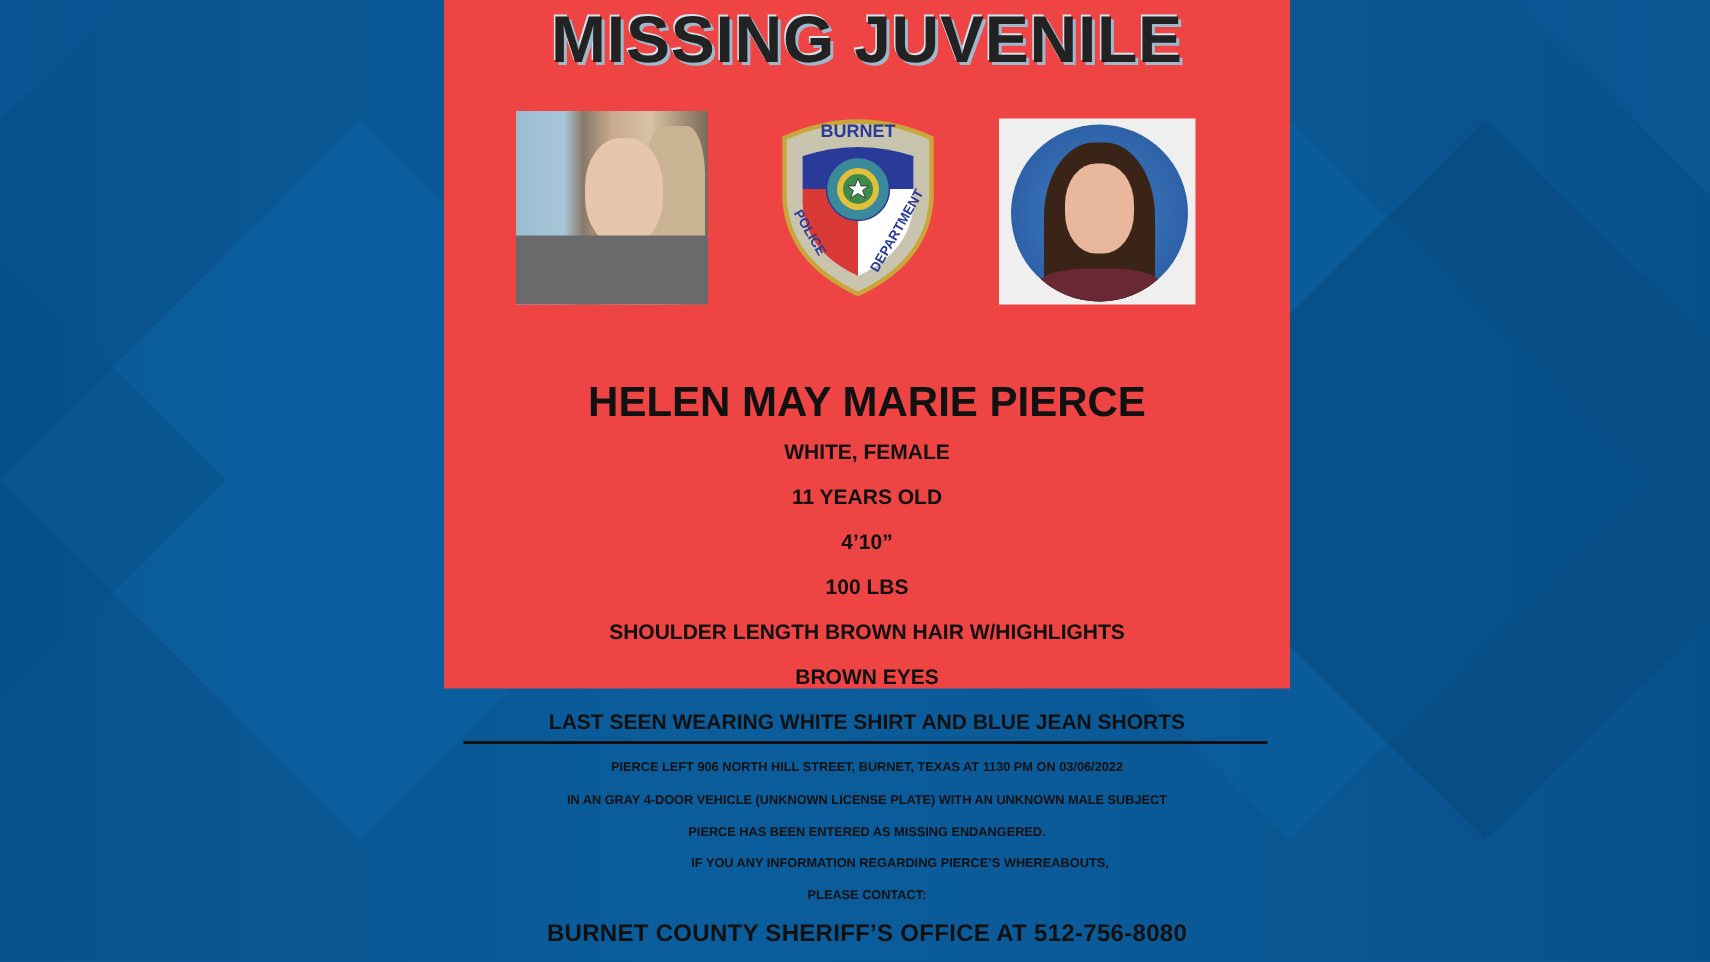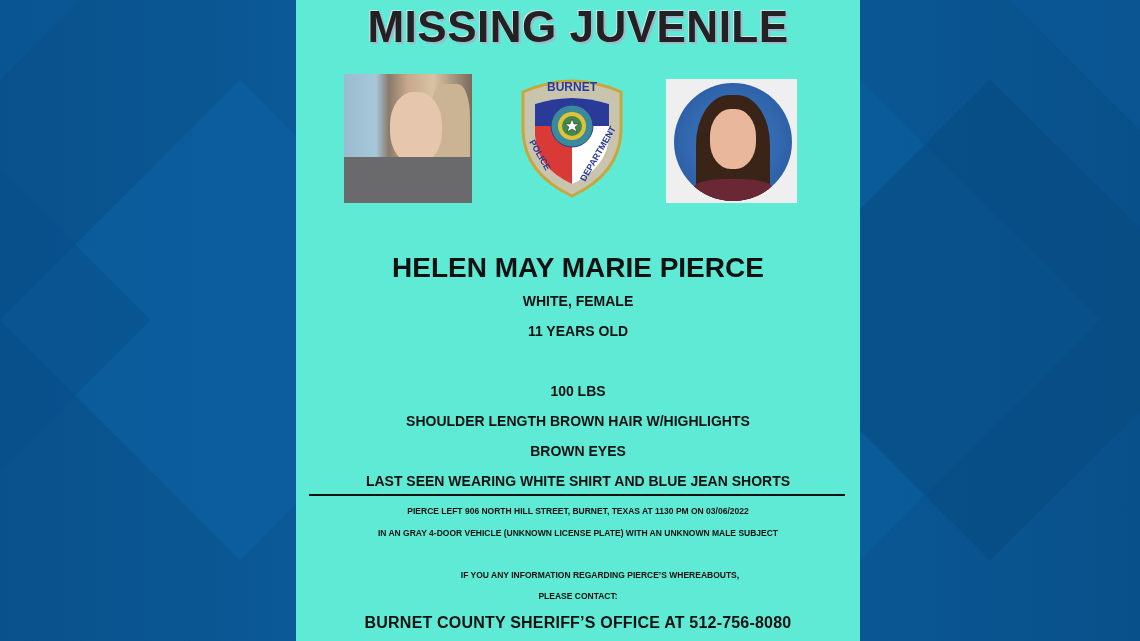--- a/index.html
+++ b/index.html
@@ -5,22 +5,22 @@
     html, body { margin: 0; padding: 0; }
     body {
       width: 1140px; height: 641px; overflow: hidden; position: relative;
       background: #0a5a98;
       font-family: "Liberation Sans", "DejaVu Sans", sans-serif;
     }
     .bg { position: absolute; inset: 0; overflow: hidden;
       background: linear-gradient(90deg, #09518c 0%, #0b5d9c 40%, #0b5b9a 60%, #08508a 100%); }
     .chev { position: absolute; width: 340px; height: 340px; transform: rotate(45deg); }
     .poster {
-      position: absolute; left: 296px; top: 0; width: 564px; height: 641px;
-      background: #5eead4; color: #111;
+      position: absolute; left: 296px; top: 0; width: 564px; height: 459px;
+      background: #ef4444; color: #111;
     }
     .title {
       position: absolute; left: 0; right: 0; top: 2px; text-align: center;
       font-size: 44px; font-weight: bold; letter-spacing: 0.5px; color: #222;
       text-shadow: 2px 2px 0 #9fb8cc, -1px -1px 0 #d5e2ec;
     }
     .photo { position: absolute; overflow: hidden; background: #ddd; }
     .photo1 { left: 48px; top: 74px; width: 128px; height: 129px;
       background: linear-gradient(90deg, #9bbcd0 0%, #a7c7d9 25%, #8a7a6a 35%, #c8a98c 50%, #d8c2a4 70%, #7a6a5a 100%); }
     .photo1 .face { position: absolute; left: 46px; top: 18px; width: 52px; height: 72px; border-radius: 45%;
@@ -86,26 +86,28 @@
       <div class="hair"></div>
       <div class="face"></div>
       <div class="shirt"></div>
     </div>
   </div>
 
   <div class="name">HELEN MAY MARIE PIERCE</div>
 
   <div class="line" style="top:293px;">WHITE, FEMALE</div>
   <div class="line" style="top:323px;">11 YEARS OLD</div>
+  <div class="line" style="top:353px;">4’10”</div>
   <div class="line" style="top:383px;">100 LBS</div>
   <div class="line" style="top:413px;">SHOULDER LENGTH BROWN HAIR W/HIGHLIGHTS</div>
   <div class="line" style="top:443px;">BROWN EYES</div>
   <div class="line" style="top:473px;">LAST SEEN WEARING WHITE SHIRT AND BLUE JEAN SHORTS</div>
 
   <div class="rule"></div>
 
   <div class="small" style="top:506px;">PIERCE LEFT 906 NORTH HILL STREET, BURNET, TEXAS AT 1130 PM ON 03/06/2022</div>
   <div class="small" style="top:528px;">IN AN GRAY 4-DOOR VEHICLE (UNKNOWN LICENSE PLATE) WITH AN UNKNOWN MALE SUBJECT</div>
+  <div class="small" style="top:549px;">PIERCE HAS BEEN ENTERED AS MISSING ENDANGERED.</div>
   <div class="small" style="top:570px;margin-left:44px;">IF YOU ANY INFORMATION REGARDING PIERCE’S WHEREABOUTS,</div>
   <div class="small" style="top:591px;">PLEASE CONTACT:</div>
 
   <div class="contact">BURNET COUNTY SHERIFF’S OFFICE AT 512-756-8080</div>
 </div>
 
 </body></html>

